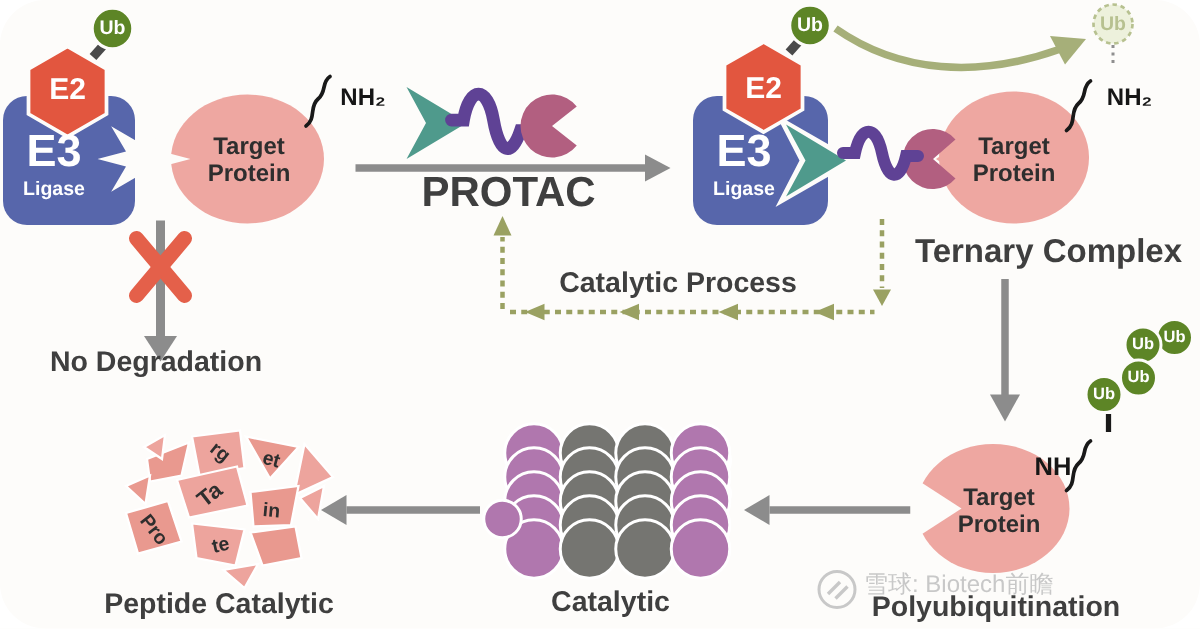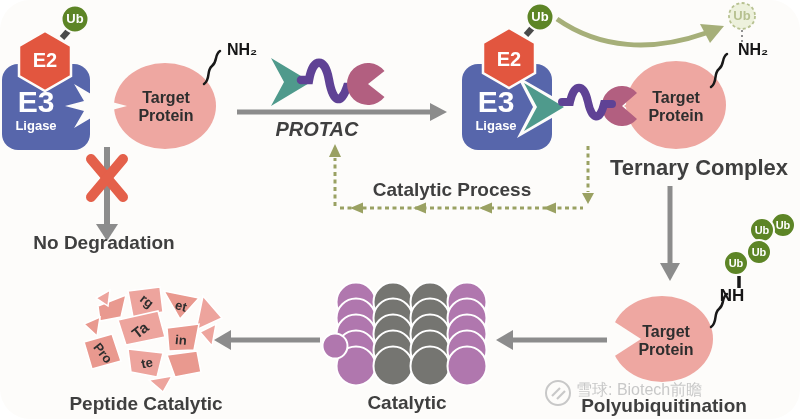--- a/index.html
+++ b/index.html
@@ -6,21 +6,21 @@
   #stage{
     position:relative;width:800px;height:419px;background:#fdfcfa;
     font-family:"Liberation Sans","DejaVu Sans",sans-serif;overflow:hidden;border-radius:30px;
   }
   #art{position:absolute;left:0;top:0;}
   .lbl{
     position:absolute;transform:translate(-50%,-50%);white-space:nowrap;
     font-weight:bold;color:#3f3f3f;text-align:center;line-height:1.1;
   }
   .white{color:#ffffff;}
-  .black{color:#161616;}
+  .black{color:#161616;margin-top:16px;}
   .faded{color:#b7c190;}
   .frag-t{position:absolute;font-weight:bold;color:#2e2e2e;font-size:13px;white-space:nowrap;}
   .wm{
     position:absolute;left:576px;top:390px;transform:translate(0,-50%);
     color:#c8c8c8;font-size:16px;white-space:nowrap;font-weight:normal;
   }
 </style>
 </head>
 <body>
 
@@ -175,41 +175,41 @@
   <div class="lbl white" style="left:36px;top:101px;font-size:30px;">E3</div>
   <div class="lbl white" style="left:36px;top:126px;font-size:13px;">Ligase</div>
 
   <div class="lbl" style="left:166px;top:107px;font-size:16px;color:#2e2e2e;">
     <div>Target</div>
     <div>Protein</div>
   </div>
   <div class="lbl black" style="left:242px;top:50px;font-size:16px;">NH₂</div>
 
   <div class="lbl" style="left:104px;top:243px;font-size:19px;">No Degradation</div>
-  <div class="lbl" style="left:317px;top:129px;font-size:20px;font-style:italic;">PROTAC</div>
+  <div class="lbl" style="left:339px;top:129px;font-size:28px;">PROTAC</div>
   <div class="lbl" style="left:452px;top:190px;font-size:19px;">Catalytic Process</div>
 
   <div class="lbl white" style="left:540px;top:17px;font-size:13px;">Ub</div>
   <div class="lbl white" style="left:509px;top:59px;font-size:20px;">E2</div>
   <div class="lbl white" style="left:496px;top:101px;font-size:30px;">E3</div>
   <div class="lbl white" style="left:496px;top:126px;font-size:13px;">Ligase</div>
   <div class="lbl faded" style="left:742px;top:16px;font-size:13px;">Ub</div>
   <div class="lbl black" style="left:753px;top:50px;font-size:16px;">NH₂</div>
 
   <div class="lbl" style="left:676px;top:107px;font-size:16px;color:#2e2e2e;">
     <div>Target</div>
     <div>Protein</div>
   </div>
   <div class="lbl" style="left:699px;top:168px;font-size:22px;">Ternary Complex</div>
 
   <div class="lbl" style="left:666px;top:341px;font-size:16px;color:#2e2e2e;">
     <div>Target</div>
     <div>Protein</div>
   </div>
-  <div class="lbl black" style="left:732px;top:296px;font-size:17px;">NH</div>
+  <div class="lbl black" style="left:702px;top:296px;font-size:17px;">NH</div>
   <div class="lbl white" style="left:783px;top:225px;font-size:11px;">Ub</div>
   <div class="lbl white" style="left:762px;top:230px;font-size:11px;">Ub</div>
   <div class="lbl white" style="left:759px;top:252px;font-size:11px;">Ub</div>
   <div class="lbl white" style="left:736px;top:263px;font-size:11px;">Ub</div>
 
   <div class="lbl" style="left:664px;top:406px;font-size:19px;">Polyubiquitination</div>
   <div class="lbl" style="left:407px;top:403px;font-size:19px;">Catalytic</div>
   <div class="lbl" style="left:146px;top:404px;font-size:19px;">Peptide Catalytic</div>
 
   <div class="frag-t" style="left:140px;top:330px;font-size:15px;transform:translate(-50%,-50%) rotate(-38deg);">Ta</div>

